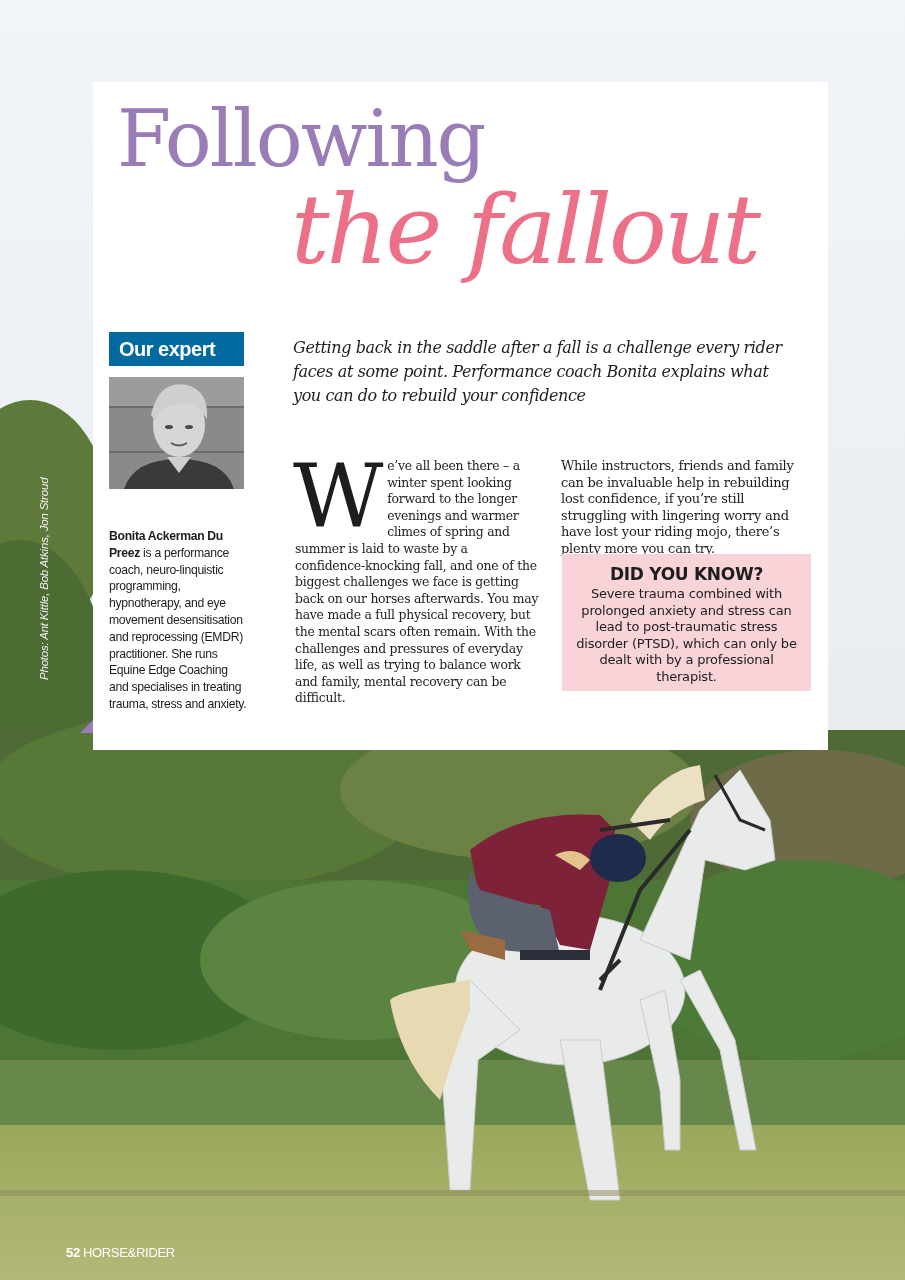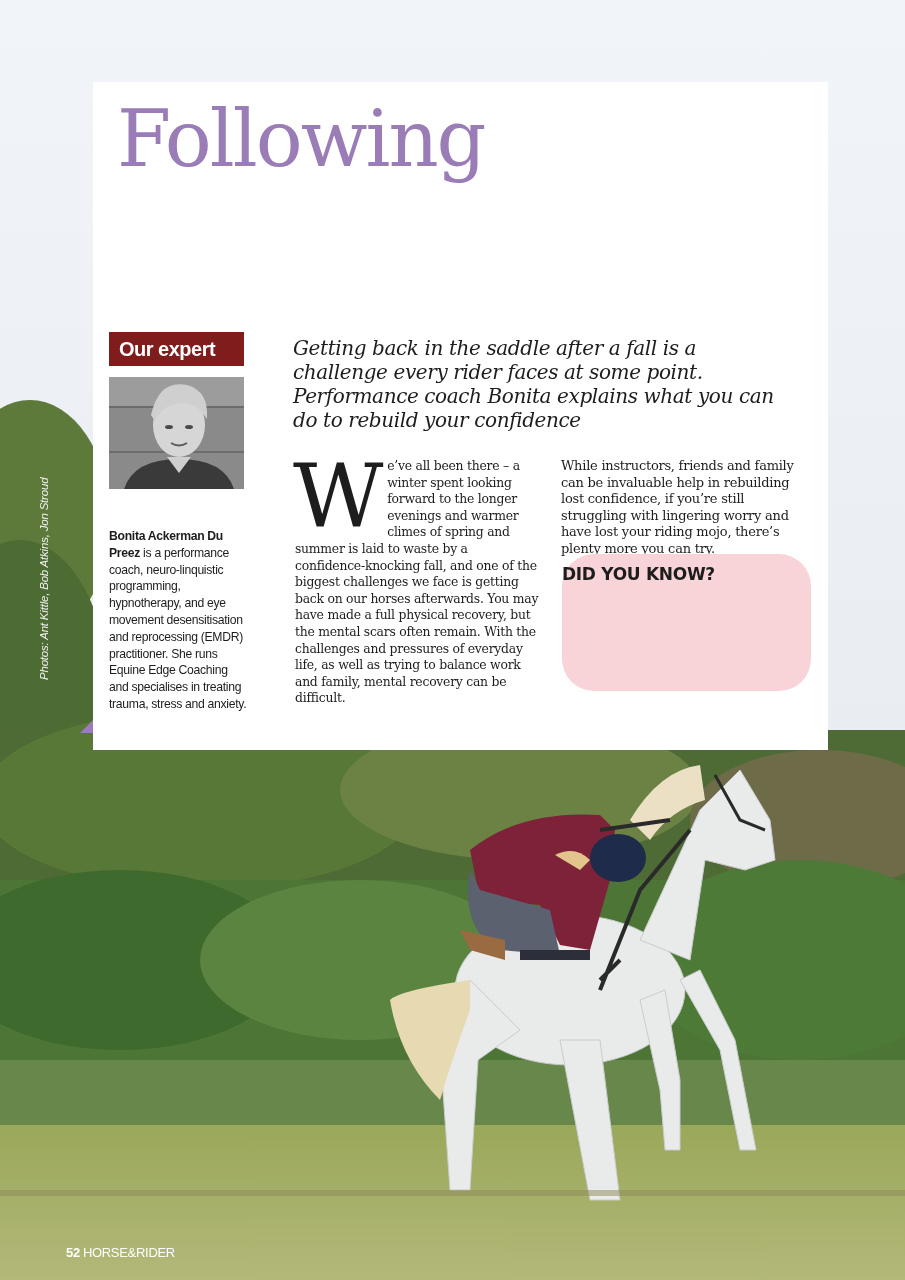--- a/index.html
+++ b/index.html
@@ -3,30 +3,30 @@
 <meta charset="utf-8">
 <style>
   html, body { margin:0; padding:0; }
   body { width:905px; height:1280px; position:relative; overflow:hidden; font-family:"DejaVu Serif", serif; }
   .photo-bg { position:absolute; inset:0; width:905px; height:1280px; }
   .card-shadow { position:absolute; left:80px; top:98px; width:730px; height:635px; background:#9b7bb8;
     clip-path:polygon(720px 0, 730px 0, 730px 635px, 0 635px, 15px 620px, 720px 620px); }
   .card { position:absolute; left:64px; top:82px; width:735px; height:668px; background:#ffffff;margin-left:29px; }
   .title-line1 { position:absolute; left:24px; top:18px; font-family:"DejaVu Serif", serif; font-size:78px; color:#9a7cb7; letter-spacing:-2px; line-height:1; }
   .title-line2 { position:absolute; left:198px; top:100px; font-family:"DejaVu Serif", serif; font-style:italic; font-size:96px; color:#ec7088; letter-spacing:-3px; line-height:1; }
-  .expert-badge { position:absolute; left:16px; top:250px; width:135px; height:34px; background:#7f1d1d; color:#fff;
+  .expert-badge { position:absolute; left:16px; top:250px; width:135px; height:34px; background:#0369a1; color:#fff;
     font-family:"Liberation Sans", sans-serif; font-weight:bold; font-size:20px; line-height:34px; padding-left:10px; box-sizing:border-box; letter-spacing:-0.5px; }
   .expert-photo { position:absolute; left:16px; top:295px; width:135px; height:112px; background:#6c6c6c; overflow:hidden; }
   .expert-bio { position:absolute; left:16px; top:446px; width:140px; font-family:"Liberation Sans", sans-serif; font-size:12.2px; line-height:16.8px; color:#1d1d1d; letter-spacing:-0.3px; }
   .expert-bio b { font-weight:bold; }
-  .standfirst { position:absolute; left:200px; top:254px; width:500px; font-family:"DejaVu Serif", serif; font-style:italic; font-size:20px; line-height:24px; color:#1d1d1d; letter-spacing:-0.4px; }
+  .standfirst { position:absolute; left:200px; top:254px; width:500px; font-family:"DejaVu Serif", serif; font-style:italic; font-size:16px; line-height:24px; color:#1d1d1d; letter-spacing:-0.4px; }
   .col1 { position:absolute; left:202px; top:376px; width:246px; font-family:"DejaVu Serif", serif; font-size:12.4px; line-height:16.6px; color:#1d1d1d; letter-spacing:-0.25px; }
   .dropcap { float:left; font-family:"DejaVu Serif", serif; font-size:88px; line-height:74px; margin:2px 4px 0 -2px; color:#1d1d1d; }
   .col2 { position:absolute; left:468px; top:376px; width:252px; font-family:"DejaVu Serif", serif; font-size:13px; line-height:16.6px; color:#1d1d1d; letter-spacing:-0.25px; }
-  .dyk { position:absolute; left:469px; top:472px; width:249px; height:137px; background:#f8d4d9; font-family:"DejaVu Sans", sans-serif; color:#1d1d1d;border-radius:32px; }
+  .dyk { position:absolute; left:469px; top:472px; width:249px; height:137px; background:#f8d4d9; text-align:center; font-family:"DejaVu Sans", sans-serif; color:#1d1d1d; }
   .dyk-title { font-weight:bold; font-size:17px; margin-top:10px; letter-spacing:-0.3px; }
   .dyk-body { font-size:13px; line-height:16.6px; margin-top:2px; padding:0 12px; letter-spacing:-0.2px; }
   .photo-credit { position:absolute; left:38px; top:680px; transform-origin:0 0; transform:rotate(-90deg); font-family:"Liberation Sans", sans-serif; font-style:italic; font-size:11.5px; color:#f2f2f2; white-space:nowrap; letter-spacing:-0.2px; }
   .footer { position:absolute; left:66px; top:1227px; font-family:"Liberation Sans", sans-serif; font-size:13px; color:#ffffff; letter-spacing:-0.3px;margin-top:18px; }
   .footer .pg { font-weight:bold; margin-right:3px; }
 </style>
 </head>
 <body>
 
 <svg class="photo-bg" viewBox="0 0 905 1280" xmlns="http://www.w3.org/2000/svg">
@@ -80,20 +80,21 @@
   <path d="M715 775 L740 820 L765 830" stroke="#2a2a2a" stroke-width="3" fill="none"></path>
   <rect x="520" y="950" width="70" height="10" fill="#2c2f3a"></rect>
 
   <rect x="0" y="1190" width="905" height="6" fill="#8d8a58" opacity="0.5"></rect>
 </svg>
 
 <div class="card-shadow"></div>
 
 <div class="card">
   <div class="title-line1">Following</div>
+  <div class="title-line2">the fallout</div>
 
   <div class="expert-badge">Our expert</div>
 
   <div class="expert-photo">
     <svg width="135" height="112" viewBox="0 0 135 112" xmlns="http://www.w3.org/2000/svg">
       <rect width="135" height="112" fill="#8a8a8a"></rect>
       <rect x="0" y="0" width="135" height="30" fill="#9c9c9c"></rect>
       <line x1="0" y1="30" x2="135" y2="30" stroke="#6c6c6c" stroke-width="2"></line>
       <line x1="0" y1="75" x2="135" y2="75" stroke="#6c6c6c" stroke-width="2"></line>
       <ellipse cx="70" cy="48" rx="26" ry="32" fill="#d6d6d6"></ellipse>
@@ -113,20 +114,21 @@
   <div class="standfirst">Getting back in the saddle after a fall is a challenge every rider faces at some point. Performance coach Bonita explains what you can do to rebuild your confidence</div>
 
   <div class="col1">
     <span class="dropcap">W</span><span>e’ve all been there – a winter spent looking forward to the longer evenings and warmer climes of spring and summer is laid to waste by a confidence-knocking fall, and one of the biggest challenges we face is getting back on our horses afterwards. You may have made a full physical recovery, but the mental scars often remain. With the challenges and pressures of everyday life, as well as trying to balance work and family, mental recovery can be difficult.</span>
   </div>
 
   <div class="col2">While instructors, friends and family can be invaluable help in rebuilding lost confidence, if you’re still struggling with lingering worry and have lost your riding mojo, there’s plenty more you can try.</div>
 
   <div class="dyk">
     <div class="dyk-title">DID YOU KNOW?</div>
+    <div class="dyk-body">Severe trauma combined with prolonged anxiety and stress can lead to post-traumatic stress disorder (PTSD), which can only be dealt with by a professional therapist.</div>
   </div>
 </div>
 
 <div class="photo-credit">Photos: Ant Kittle, Bob Atkins, Jon Stroud</div>
 
 <div class="footer">
   <span class="pg">52</span><span>HORSE&amp;RIDER</span>
 </div>
 
 </body></html>

